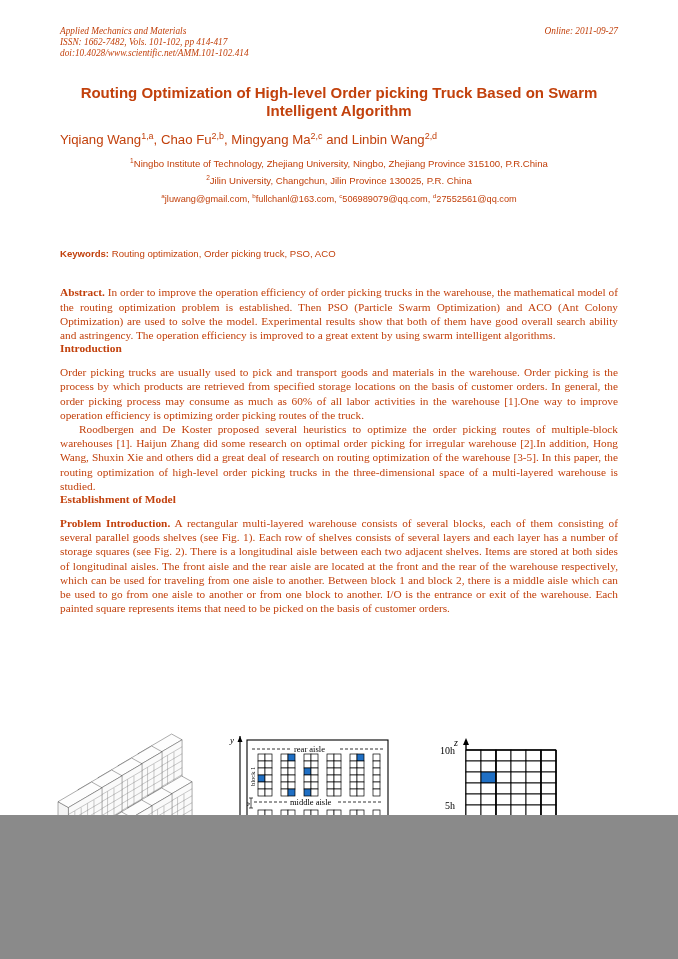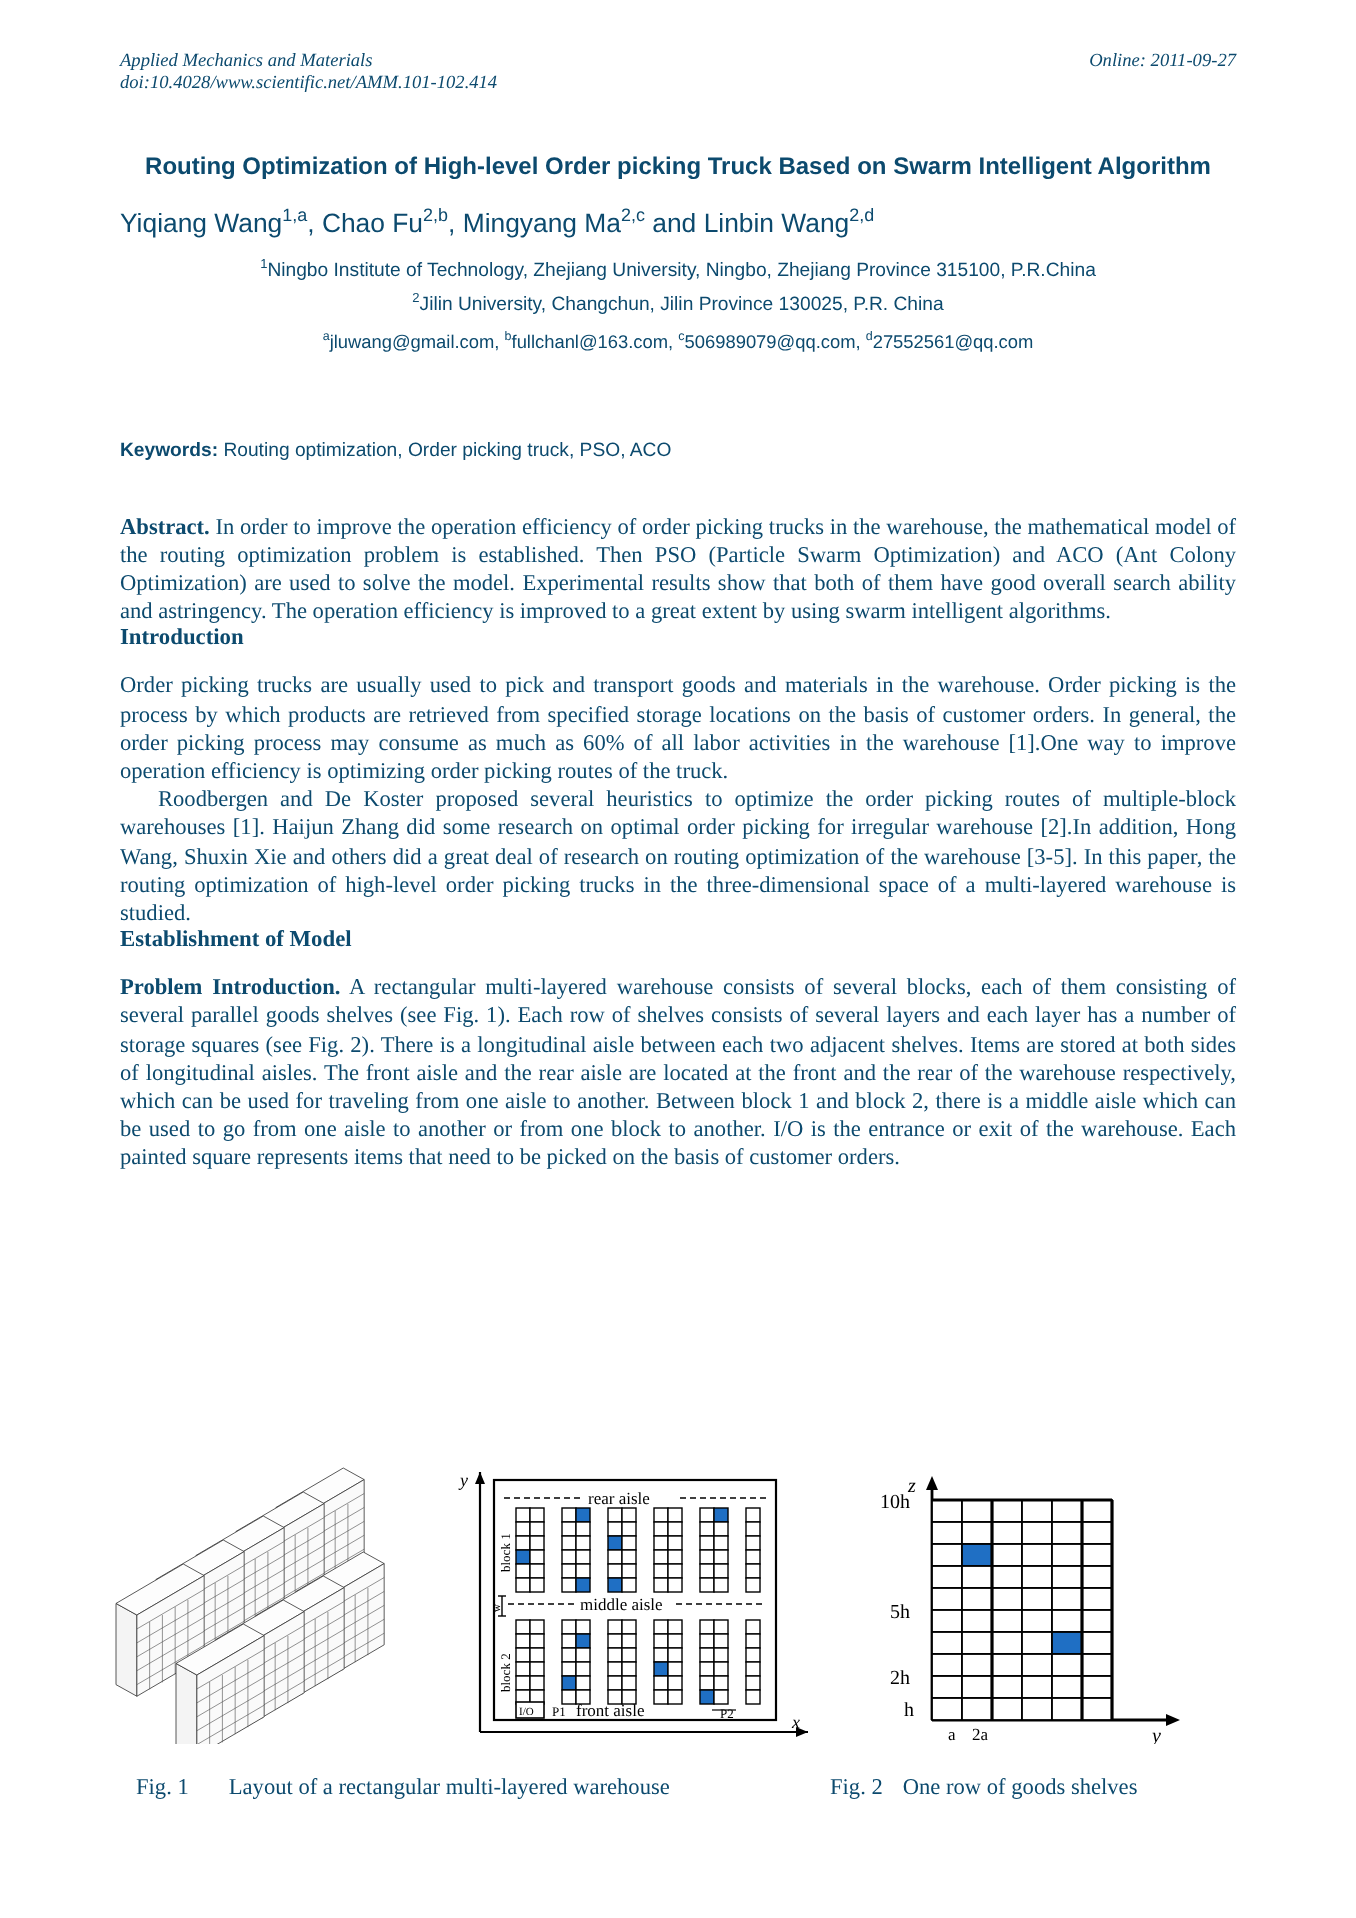--- a/index.html
+++ b/index.html
@@ -3,26 +3,26 @@
 <meta charset="utf-8">
 <style>
   html, body {
     margin: 0;
     padding: 0;
     background: #8a8a8a;
   }
   .page {
     position: relative;
     width: 678px;
-    height: 959px;
+    height: 815px;
     background: #ffffff;
     margin: 0 auto;
     overflow: hidden;
     font-family: "Liberation Serif", serif;
-    color: #0c4a6e;
+    color: #c2410c;
   }
   .inner {
     position: absolute;
     left: 60px;
     top: 26px;
     width: 558px;
   }
 
   
   .runhead {
@@ -37,21 +37,21 @@
     right: 0;
     top: 0;
     font-style: italic;
     font-size: 9.3px;
   }
 
   
   .title {
     font-family: "Liberation Sans", sans-serif;
     font-weight: bold;
-    font-size: 12px;
+    font-size: 15px;
     line-height: 18px;
     text-align: center;
     margin-top: 26px;
   }
   .authors {
     font-family: "Liberation Sans", sans-serif;
     font-size: 13.2px;
     line-height: 17px;
     text-align: left;
     margin-top: 11px;
@@ -124,20 +124,21 @@
   .fig3 { position: absolute; left: 418px; top: 0; width: 200px; height: 140px; }
 </style>
 </head>
 <body>
 
 <div class="page">
   <div class="inner">
 
     <div class="runhead">
       <div>Applied Mechanics and Materials</div>
+      <div>ISSN: 1662-7482, Vols. 101-102, pp 414-417</div>
       <div>doi:10.4028/www.scientific.net/AMM.101-102.414</div>
       <div class="online">Online: 2011-09-27</div>
     </div>
 
     <div class="title">Routing Optimization of High-level Order picking Truck Based on Swarm Intelligent Algorithm</div>
 
     <div class="authors"><span>Yiqiang Wang</span><sup>1,a</sup>, <span>Chao Fu</span><sup>2,b</sup>, <span>Mingyang Ma</span><sup>2,c</sup> and <span>Linbin Wang</span><sup>2,d</sup></div>
 
     <div class="affil"><sup>1</sup><span>Ningbo Institute of Technology, Zhejiang University, Ningbo, Zhejiang Province 315100, P.R.China</span></div>
     <div class="affil two"><sup>2</sup><span>Jilin University, Changchun, Jilin Province 130025, P.R. China</span></div>

